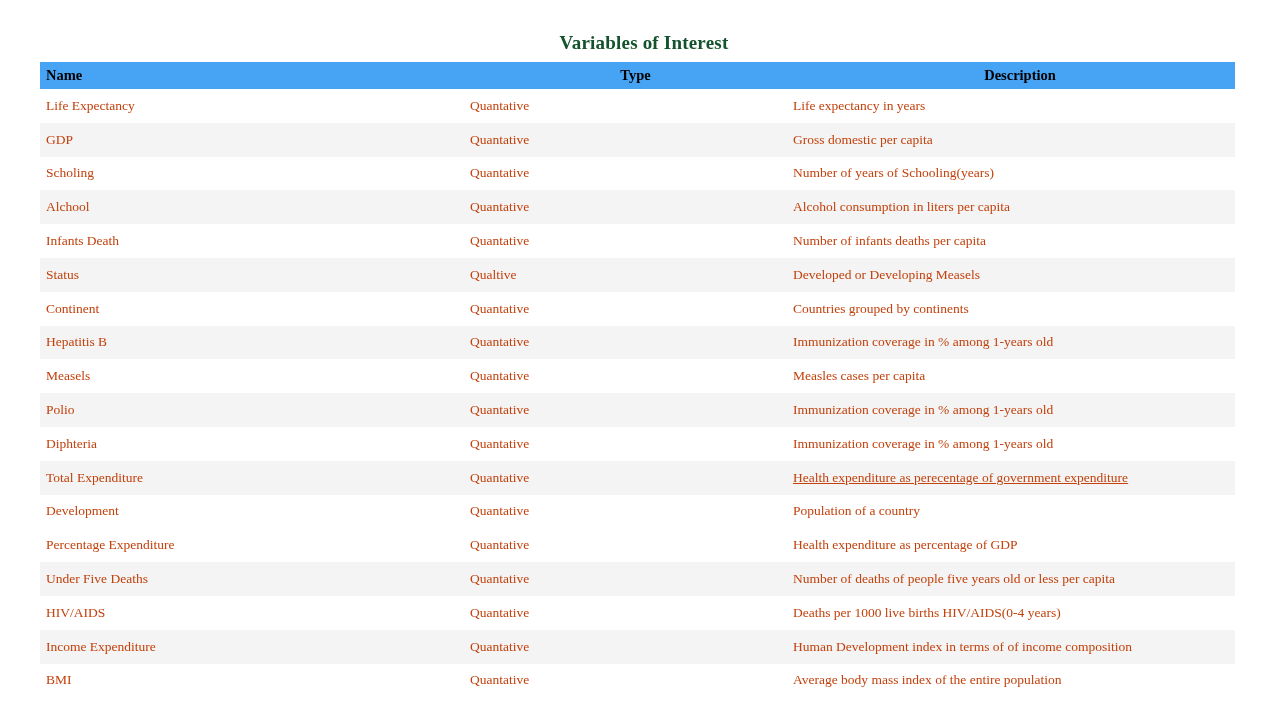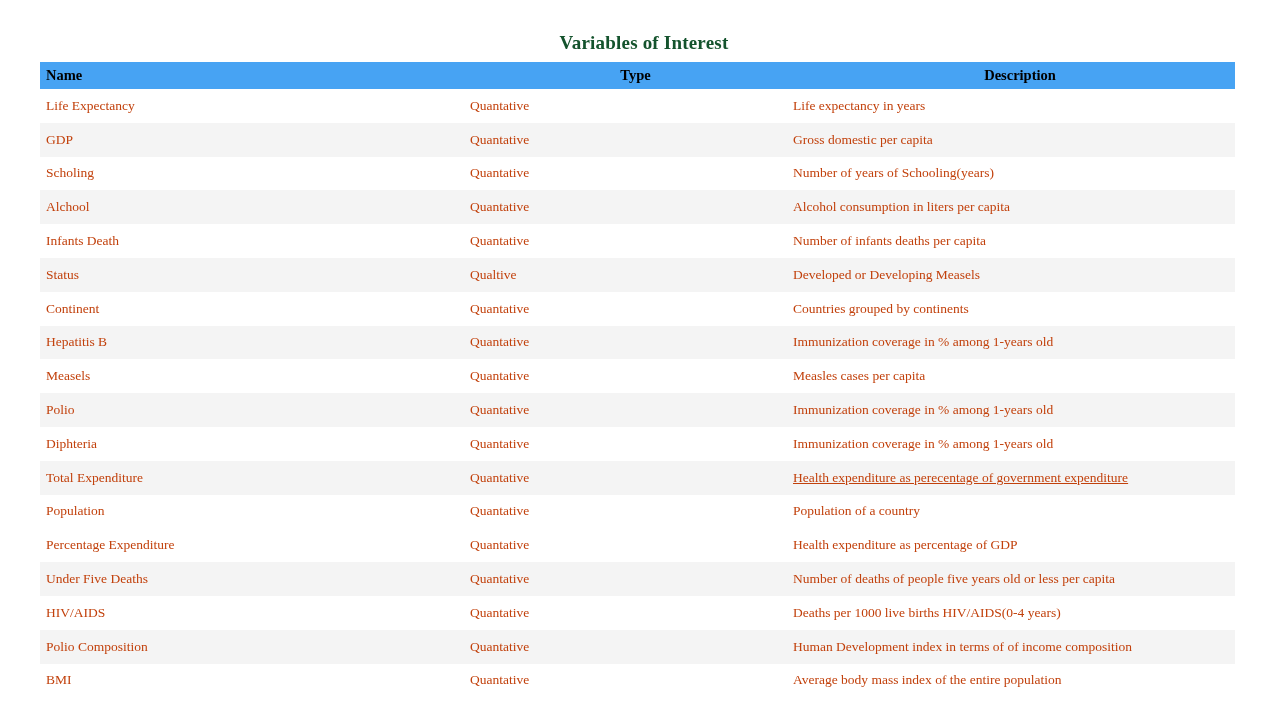--- a/index.html
+++ b/index.html
@@ -162,41 +162,41 @@
             <td class="c-name">Diphteria</td>
             <td class="c-type">Quantative</td>
             <td class="c-desc">Immunization coverage in % among 1-years old</td>
           </tr>
           <tr class="even">
             <td class="c-name" style="background: rgb(244, 244, 244);">Total Expenditure</td>
             <td class="c-type" style="background: rgb(244, 244, 244);">Quantative</td>
             <td class="c-desc" style="background: rgb(244, 244, 244); text-decoration: underline;">Health expenditure  as perecentage of government  expenditure</td>
           </tr>
           <tr class="odd">
-            <td class="c-name">Population</td>
+            <td class="c-name">Development</td>
             <td class="c-type">Quantative</td>
             <td class="c-desc">Population of a country</td>
           </tr>
           <tr class="odd">
             <td class="c-name">Percentage Expenditure</td>
             <td class="c-type">Quantative</td>
             <td class="c-desc">Health expenditure  as percentage of GDP</td>
           </tr>
           <tr class="even">
             <td class="c-name" style="background: rgb(244, 244, 244);">Under Five Deaths</td>
             <td class="c-type" style="background: rgb(244, 244, 244);">Quantative</td>
             <td class="c-desc" style="background: rgb(244, 244, 244);">Number of deaths of people five years old or less per capita</td>
           </tr>
           <tr class="odd">
             <td class="c-name">HIV/AIDS</td>
             <td class="c-type">Quantative</td>
             <td class="c-desc">Deaths per 1000 live births HIV/AIDS(0-4 years)</td>
           </tr>
           <tr class="even">
-            <td class="c-name" style="background: rgb(244, 244, 244);">Polio Composition</td>
+            <td class="c-name" style="background: rgb(244, 244, 244);">Income Expenditure</td>
             <td class="c-type" style="background: rgb(244, 244, 244);">Quantative</td>
             <td class="c-desc" style="background: rgb(244, 244, 244);">Human Development index in terms of of income composition</td>
           </tr>
           <tr class="odd">
             <td class="c-name">BMI</td>
             <td class="c-type">Quantative</td>
             <td class="c-desc">Average body mass index of the entire population</td>
           </tr>
         </tbody>
     </table>

